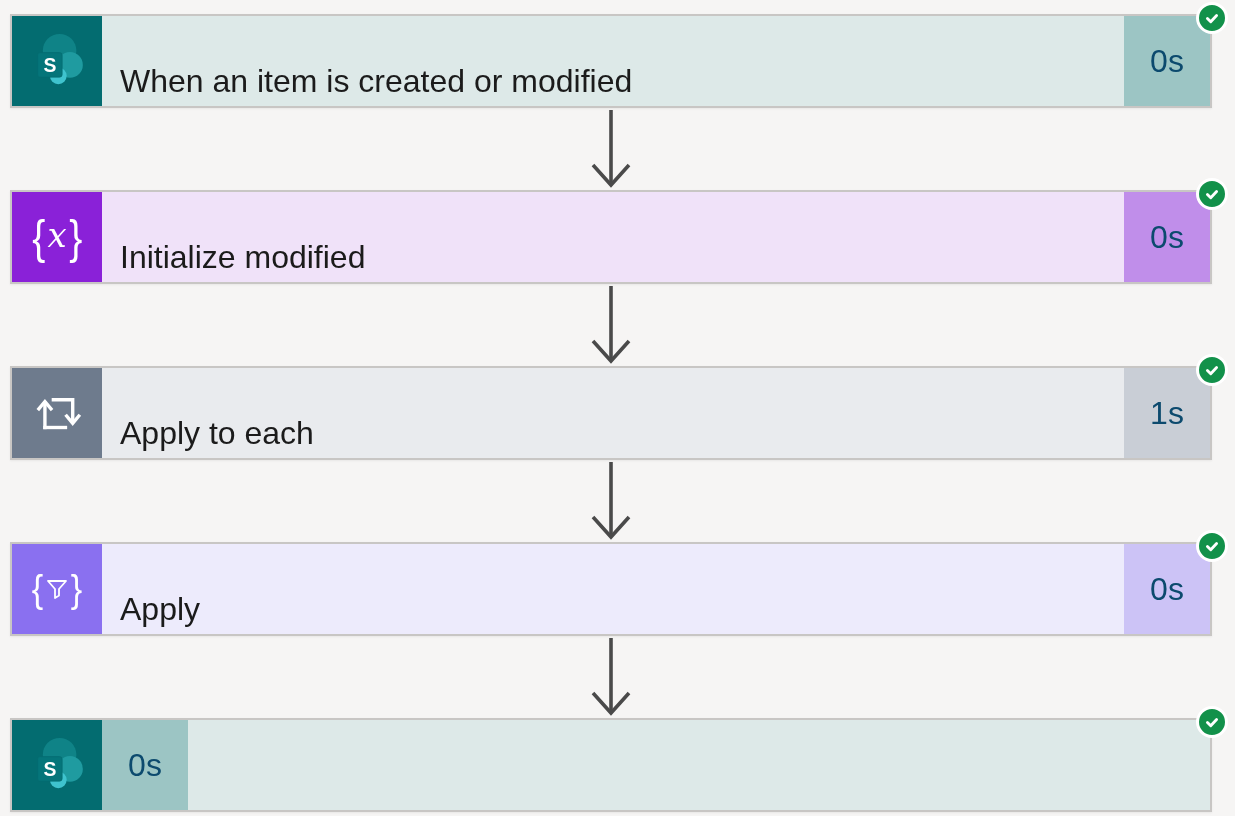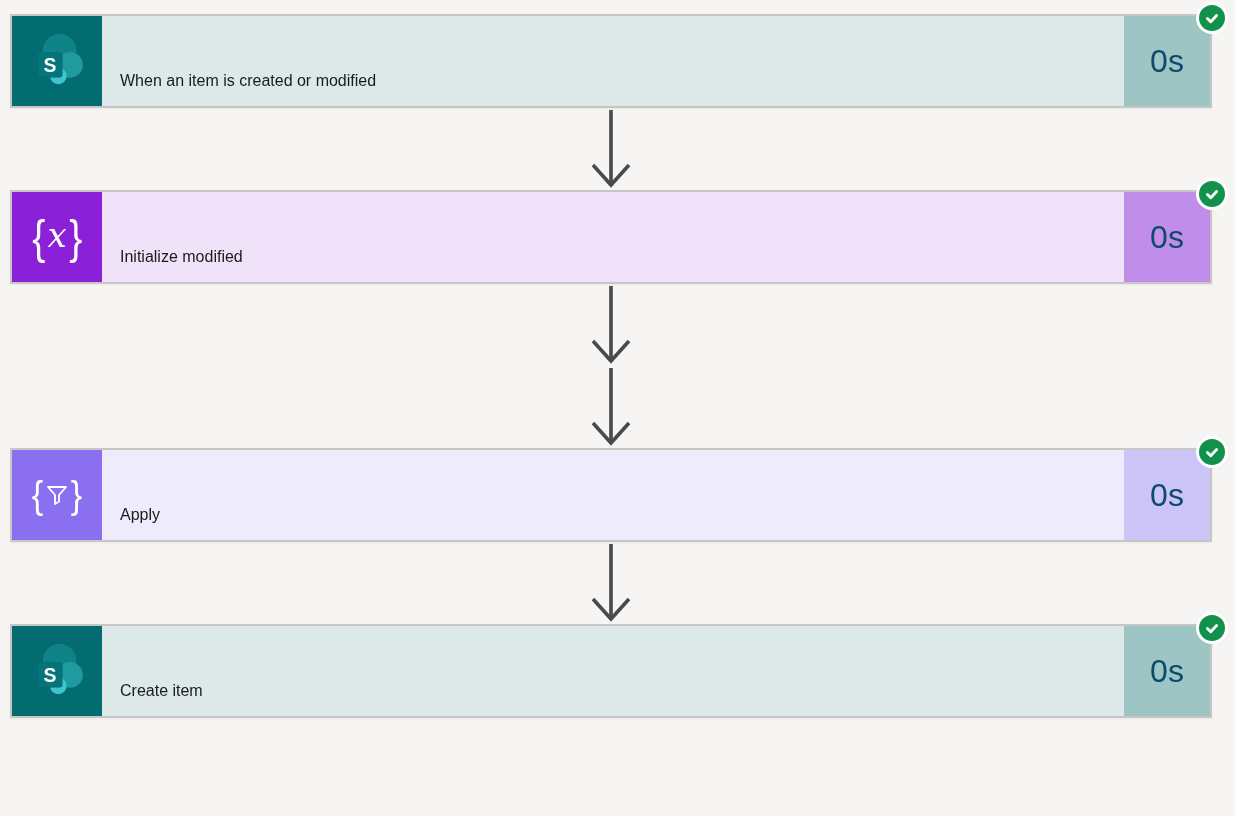--- a/index.html
+++ b/index.html
@@ -39,21 +39,21 @@
   }
   .step-body {
     flex: 1;
     background: var(--body-bg, #eee);
     display: flex;
     align-items: center;
     padding-left: 18px;
     overflow: hidden;
   }
   .step-title {
-    font-size: 16px;
+    font-size: 32px;
     color: #1b1b1b;
     white-space: nowrap;
     margin-top: 40px;
   }
   .duration-badge {
     width: 86px;
     min-width: 86px;
     background: var(--badge-bg, #ddd);
     display: flex;
     align-items: center;
@@ -165,20 +165,42 @@
     </div>
   </div>
 
   <div class="connector">
     <svg width="48" height="82" viewBox="0 0 48 82">
       <line x1="24" y1="2" x2="24" y2="76" stroke="currentColor" stroke-width="3.6"></line>
       <polyline points="6,57 24,77 42,57" fill="none" stroke="currentColor" stroke-width="3.6"></polyline>
     </svg>
   </div>
 
+  <div class="step" style="--icon-bg: #6e7b8d; --body-bg: #e9ebee; --badge-bg: #c9ced6;">
+    <div class="icon-tile">
+      <svg width="58" height="58" viewBox="0 0 48 48">
+        <g fill="none" stroke="#ffffff" stroke-width="2.8" stroke-linecap="square">
+          <polyline points="14,36 14,16"></polyline>
+          <polyline points="9,20.5 14,14.5 19,20.5"></polyline>
+          <polyline points="21,13 37,13 37,30"></polyline>
+          <polyline points="32,26.5 37,32.5 42,26.5"></polyline>
+          <polyline points="14,36 31,36"></polyline>
+        </g>
+      </svg>
+    </div>
+    <div class="step-body">
+      <span class="step-title">Apply to each</span>
+    </div>
+    <div class="duration-badge">1s</div>
+    <div class="status-badge">
+      <svg width="20" height="20" viewBox="0 0 24 24">
+          <polyline points="6.5,12.5 10.5,16.5 17.5,9" fill="none" stroke="#ffffff" stroke-width="3.4" stroke-linecap="round" stroke-linejoin="round"></polyline>
+        </svg>
+    </div>
+  </div>
 
   <div class="connector">
     <svg width="48" height="82" viewBox="0 0 48 82">
       <line x1="24" y1="2" x2="24" y2="76" stroke="currentColor" stroke-width="3.6"></line>
       <polyline points="6,57 24,77 42,57" fill="none" stroke="currentColor" stroke-width="3.6"></polyline>
     </svg>
   </div>
 
   <div class="step" style="--icon-bg: #8a70f0; --body-bg: #edebfc; --badge-bg: #ccc3f6;">
     <div class="icon-tile">
@@ -211,23 +233,20 @@
   <div class="step" style="--icon-bg: #036c70; --body-bg: #dde9e8; --badge-bg: #9cc5c4;">
     <div class="icon-tile">
       <svg width="62" height="62" viewBox="0 0 48 48" aria-hidden="true">
         <circle cx="26" cy="16" r="13" fill="#0f8387"></circle>
         <circle cx="34" cy="27" r="10" fill="#1f9ba0"></circle>
         <circle cx="25" cy="35.5" r="6.5" fill="#3fc3ce"></circle>
         <rect x="9" y="17.5" width="19" height="19" rx="2" fill="#05757a" stroke="#046a6e" stroke-width="0.5"></rect>
         <text x="18.5" y="32.5" font-size="15" font-weight="bold" fill="#ffffff" text-anchor="middle" font-family="Liberation Sans, sans-serif">S</text>
       </svg>
     </div>
-    <div class="step-body">
-      <span class="step-title">Create item</span>
-    </div>
     <div class="duration-badge">0s</div>
     <div class="status-badge">
       <svg width="20" height="20" viewBox="0 0 24 24">
           <polyline points="6.5,12.5 10.5,16.5 17.5,9" fill="none" stroke="#ffffff" stroke-width="3.4" stroke-linecap="round" stroke-linejoin="round"></polyline>
         </svg>
     </div>
   </div>
 
 </div>
 

